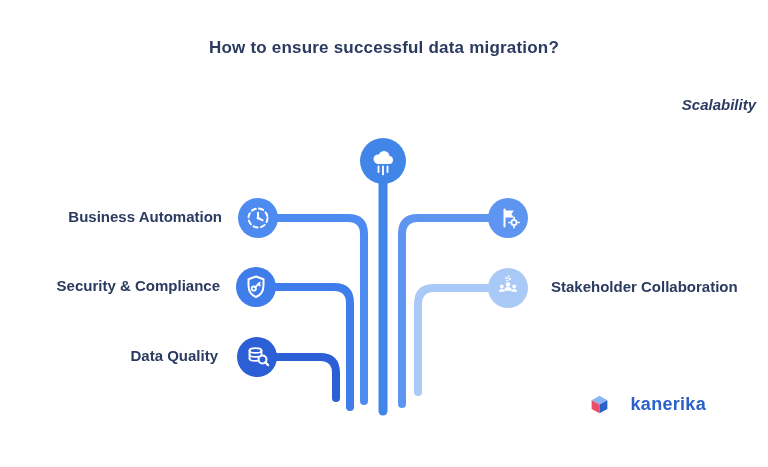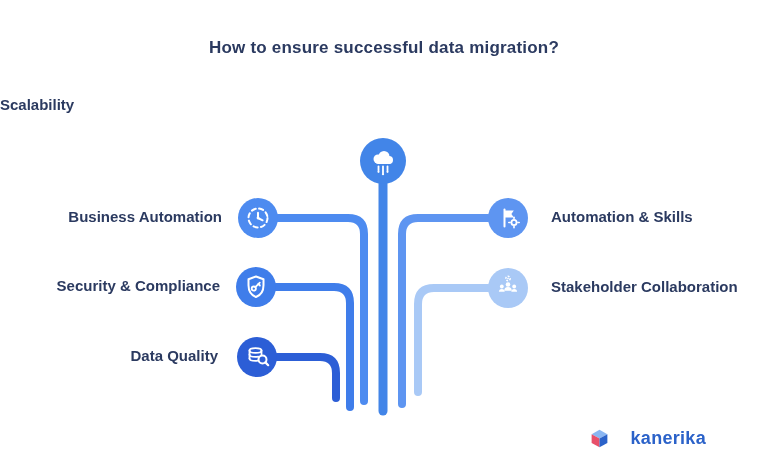--- a/index.html
+++ b/index.html
@@ -23,40 +23,40 @@
     letter-spacing: 0.2px;
   }
   .node-label {
     position: absolute;
     font-size: 15px;
     font-weight: 700;
     color: #2b3a60;
     white-space: nowrap;
     line-height: 20px;
   }
-  .label-scalability { top: 95px; left: 0; right: 0; text-align: left; }
+  .label-scalability { top: 95px; left: 0; right: 12px; text-align: right; font-style: italic; }
   .label-business-continuity { top: 207px; right: 546px; }
   .label-security-compliance { top: 276px; right: 548px; }
   .label-data-quality { top: 346px; right: 550px; margin-left: 21px; }
   .label-automation-skills { top: 207px; left: 551px; }
   .label-stakeholder-collaboration { top: 277px; left: 551px; }
 
   .lines-svg { position: absolute; top: 0; left: 0; }
 
   .node-icon { position: absolute; }
   .icon-scalability { left: 360px; top: 138px; width: 46px; height: 46px; }
   .icon-business-continuity { left: 238px; top: 198px; width: 40px; height: 40px; }
   .icon-security-compliance { left: 236px; top: 267px; width: 40px; height: 40px; }
   .icon-data-quality { left: 237px; top: 337px; width: 40px; height: 40px; }
   .icon-automation-skills { left: 488px; top: 198px; width: 40px; height: 40px; }
   .icon-stakeholder-collaboration { left: 488px; top: 268px; width: 40px; height: 40px; }
 
   .logo {
     position: absolute;
-    top: 428px;
+    top: 394px;
     right: 62px;
     display: flex;
     align-items: center;
     gap: 21px;
   }
   .logo-mark { width: 21px; height: 21px; }
   .logo-text {
     font-size: 18px;
     font-weight: 700;
     color: #2b62c9;
@@ -76,21 +76,20 @@
     <path d="M276 287 H334 Q350 287 350 303 V407" fill="none" stroke-width="8" stroke-linecap="round" stroke="#3f7dea"></path>
     <path d="M277 357 H320 Q336 357 336 373 V398" fill="none" stroke-width="8" stroke-linecap="round" stroke="#2c5ed6"></path>
     <path d="M488 218 H418 Q402 218 402 234 V404" fill="none" stroke-width="8" stroke-linecap="round" stroke="#5e95f1"></path>
     <path d="M488 288 H434 Q418 288 418 304 V392" fill="none" stroke-width="8" stroke-linecap="round" stroke="#a9c9f6"></path>
   </svg>
 
   <div class="node-label label-scalability">Scalability</div>
   <div class="node-label label-business-continuity">Business Automation</div>
   <div class="node-label label-security-compliance">Security &amp; Compliance</div>
   <div class="node-label label-data-quality">Data Quality</div>
-  <div class="node-label label-automation-skills">Automation &amp; Skills</div>
   <div class="node-label label-stakeholder-collaboration">Stakeholder Collaboration</div>
 
   <div class="node-icon icon-scalability">
     <svg width="46" height="46" viewBox="0 0 46 46">
       <circle cx="23" cy="23" r="23" fill="#4285e8"></circle>
       <g fill="#ffffff">
         <circle cx="18" cy="21" r="4.5"></circle>
         <circle cx="24" cy="18.5" r="5.5"></circle>
         <circle cx="29" cy="22" r="4"></circle>
         <rect x="15.5" y="20.5" width="16" height="5.5" rx="2.7"></rect>

